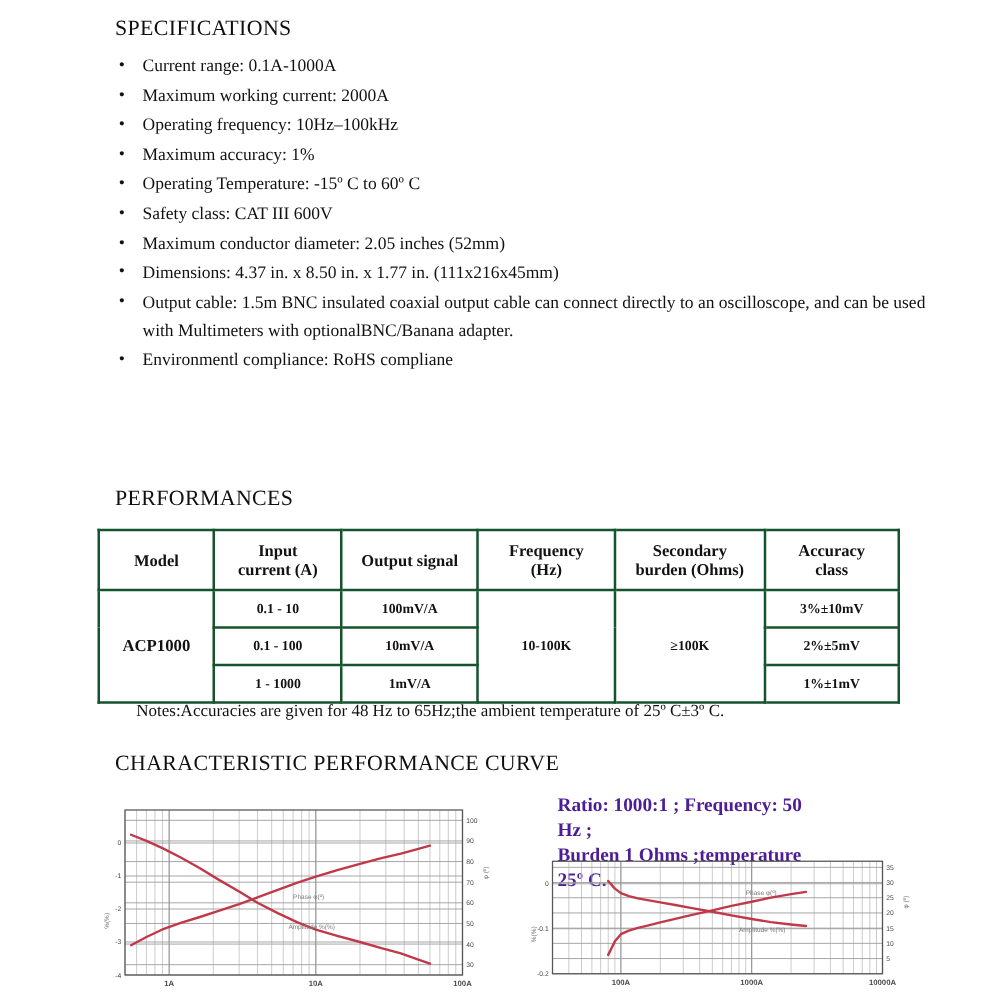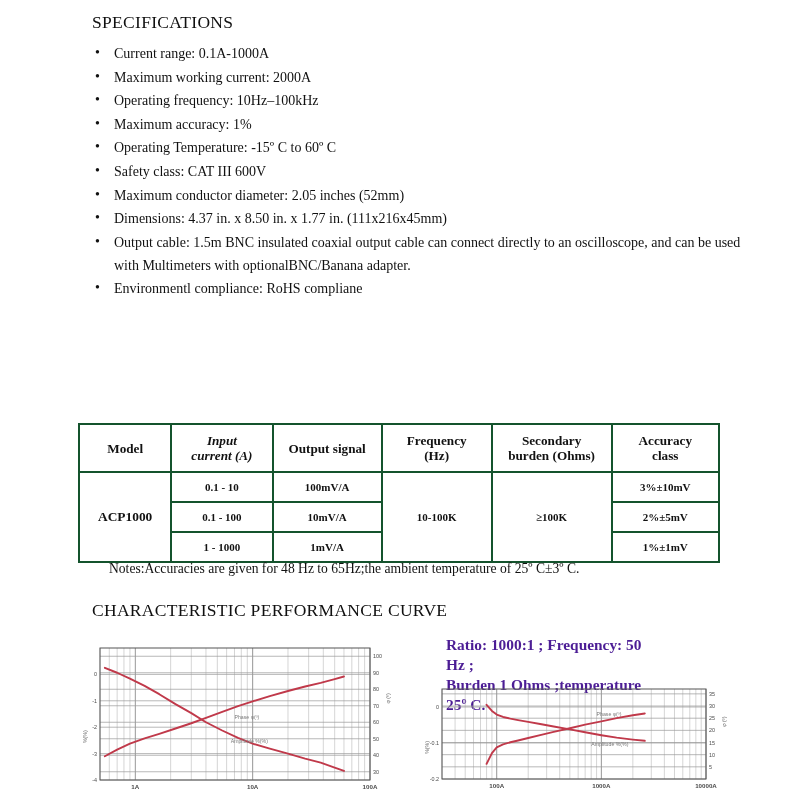--- a/index.html
+++ b/index.html
@@ -79,21 +79,21 @@
     line-height: 15px;
     font-weight: bold;
   }
   .perf-table tbody td {
     height: 24px;
     font-weight: bold;
     font-size: 11px;
   }
   .perf-table td.model-cell { font-size: 13.4px; }
   .col-model { width: 76px; }
-  .col-input { width: 112px; font-style: italic; }
+  .col-input { width: 112px; }
   .col-output { width: 124px; }
   .col-freq   { width: 108px; }
   .col-burden { width: 130px; }
   .col-acc    { width: 110px; }
 
   .notes {
     position: absolute;
     left: 92px;
     top: 561px;
     font-size: 13.6px;
@@ -165,20 +165,21 @@
     <li>Operating frequency: 10Hz–100kHz</li>
     <li>Maximum accuracy: 1%</li>
     <li>Operating Temperature: -15º C to 60º C</li>
     <li>Safety class: CAT III 600V</li>
     <li>Maximum conductor diameter: 2.05 inches (52mm)</li>
     <li>Dimensions: 4.37 in. x 8.50 in. x 1.77 in. (111x216x45mm)</li>
     <li class="multi">Output cable: 1.5m BNC insulated coaxial output cable can connect directly to an oscilloscope, and can be used with Multimeters with optionalBNC/Banana adapter.</li>
     <li>Environmentl compliance: RoHS compliane</li>
   </ul>
 
+  <h2 class="section-title" id="performances-heading">PERFORMANCES</h2>
 
   <table class="perf-table">
     <thead>
       <tr>
         <th class="col-model">Model</th>
         <th class="col-input">Input current
 (A)</th>
         <th class="col-output">Output signal</th>
         <th class="col-freq">Frequency
 (Hz)</th>

